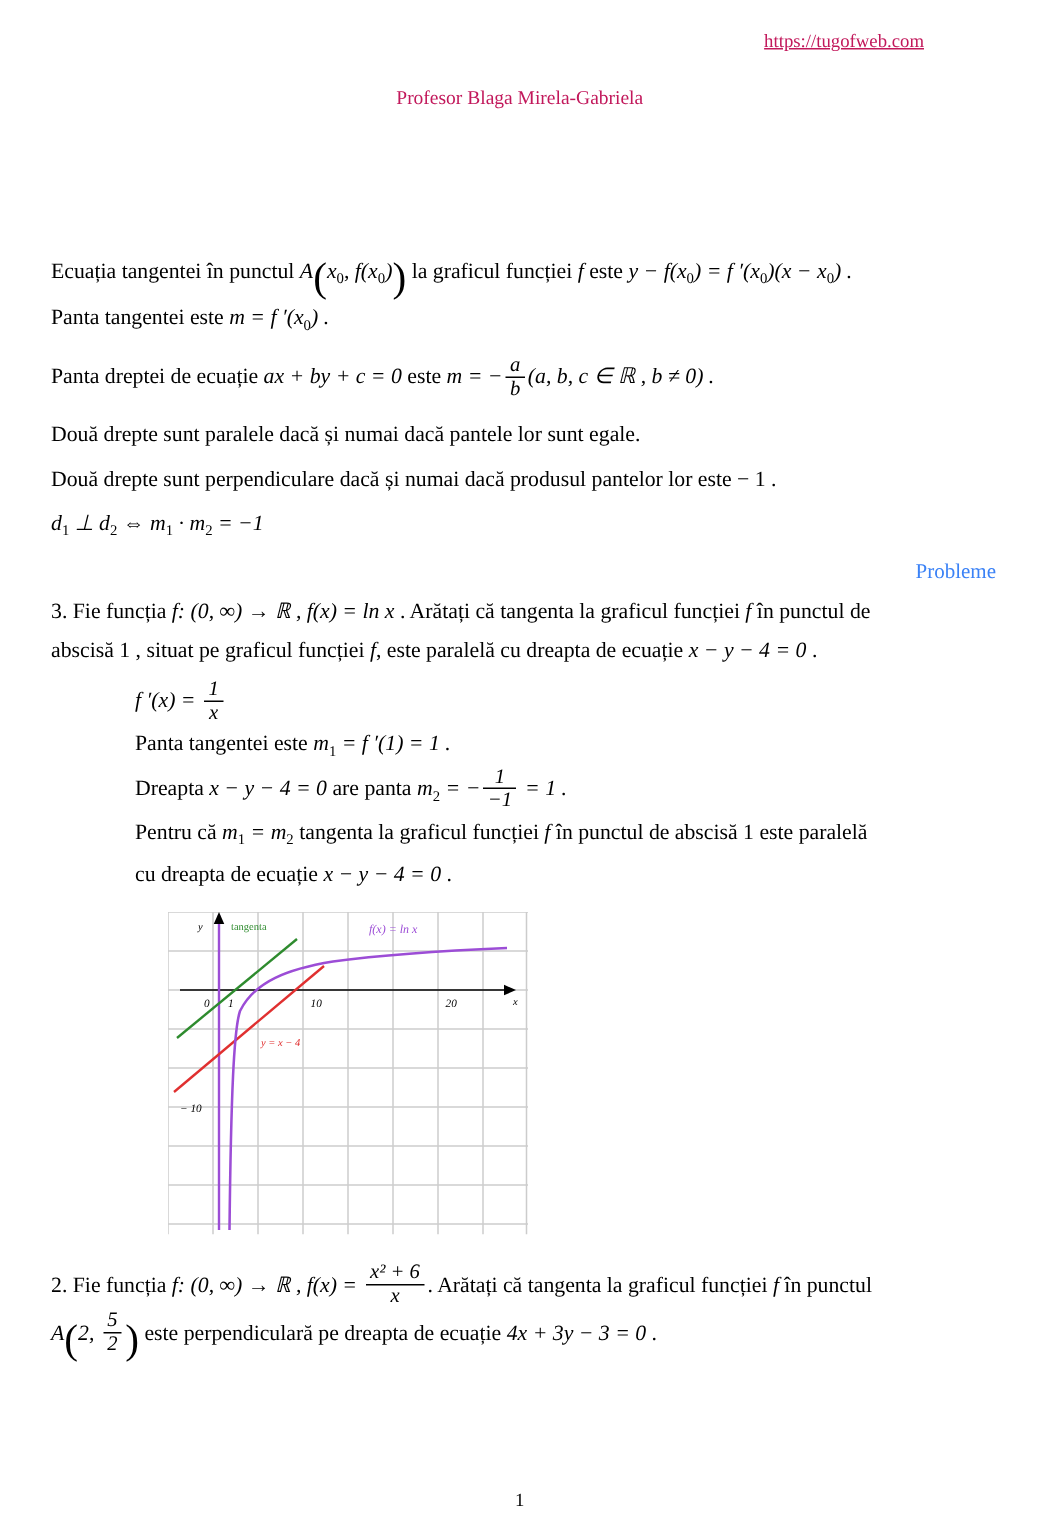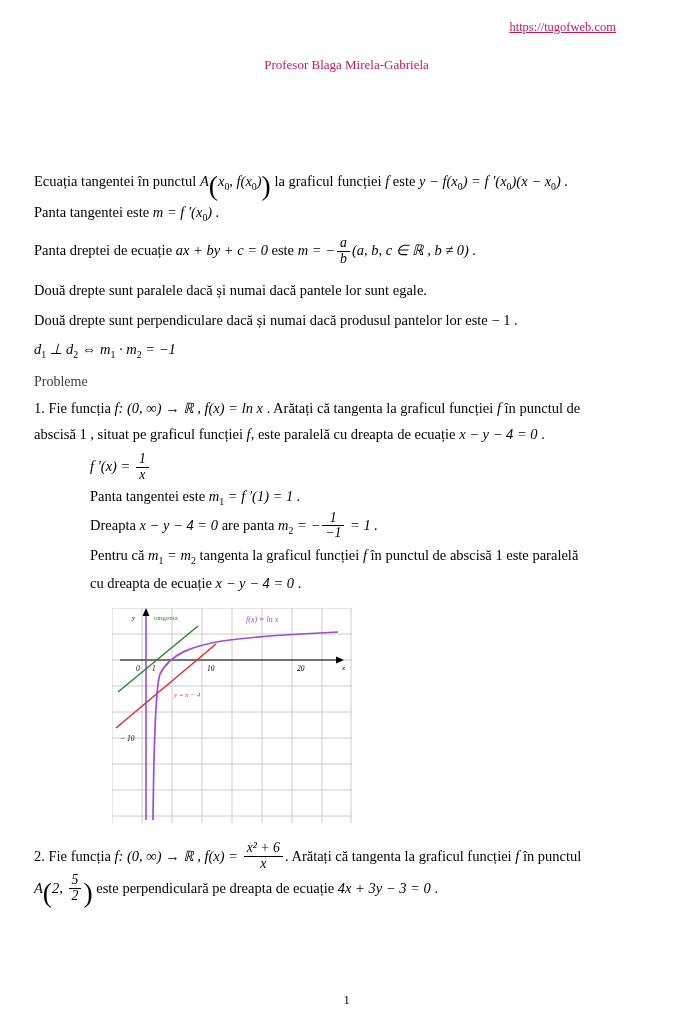--- a/index.html
+++ b/index.html
@@ -85,22 +85,22 @@
   .frac .num {
     display: block;
     padding: 0 3px;
     border-bottom: 1px solid #000;
   }
   .frac .den {
     display: block;
     padding: 0 3px;
   }
   .probleme {
-    text-align: left;
-    color: #404040;
+    text-align: right;
+    color: #3b82f6;
     font-size: 14px;
     margin: 12px 0 6px 0;
     font-family: "Liberation Serif", serif;
   }
   .prob-item {
     font-size: 14.5px;
     line-height: 1.75;
     font-family: "Liberation Serif", serif;
   }
   .indent {
@@ -159,21 +159,21 @@
 
     <div class="line">Două drepte sunt perpendiculare dacă și numai dacă produsul pantelor lor este − 1 .</div>
 
     <div class="line">
       <span class="math">d</span><sub>1</sub><span class="math"> ⊥ d</span><sub>2</sub><span class="math"> ⇔ m</span><sub>1</sub><span class="math"> · m</span><sub>2</sub><span class="math"> = −1</span>
     </div>
 
     <div class="probleme">Probleme</div>
 
     <div class="prob-item">
-      <span>1. Fie funcția </span><span class="math">f: (0, ∞) → ℝ , f(x) = ln x</span><span> . Arătați că tangenta la graficul funcției </span><span class="math">f</span><span> în punctul de</span><br>
+      <span>3. Fie funcția </span><span class="math">f: (0, ∞) → ℝ , f(x) = ln x</span><span> . Arătați că tangenta la graficul funcției </span><span class="math">f</span><span> în punctul de</span><br>
       <span>abscisă 1 , situat pe graficul funcției </span><span class="math">f</span><span>, este paralelă cu dreapta de ecuație </span><span class="math">x − y − 4 = 0</span><span> .</span>
     </div>
 
     <div class="indent" style="margin-top:6px;">
       <span class="math">f ′(x) = </span><span class="frac math"><span class="num">1</span><span class="den">x</span></span>
     </div>
 
     <div class="indent">
       <span>Panta tangentei este </span><span class="math">m</span><sub>1</sub><span class="math"> = f ′(1) = 1 .</span>
     </div>

